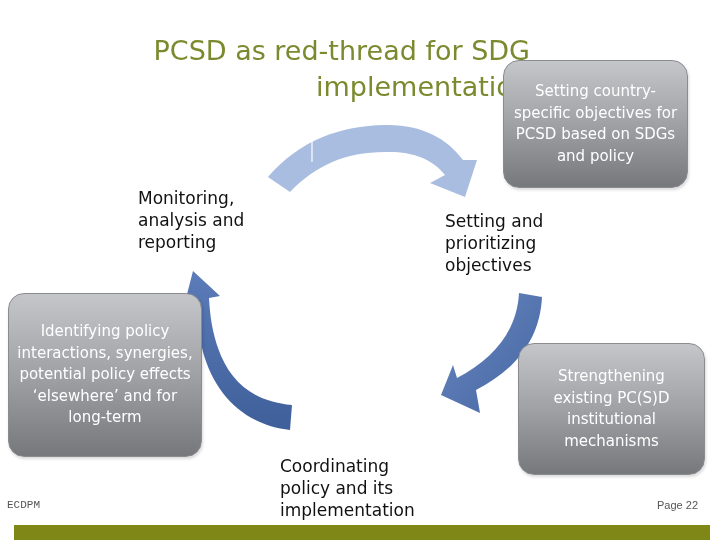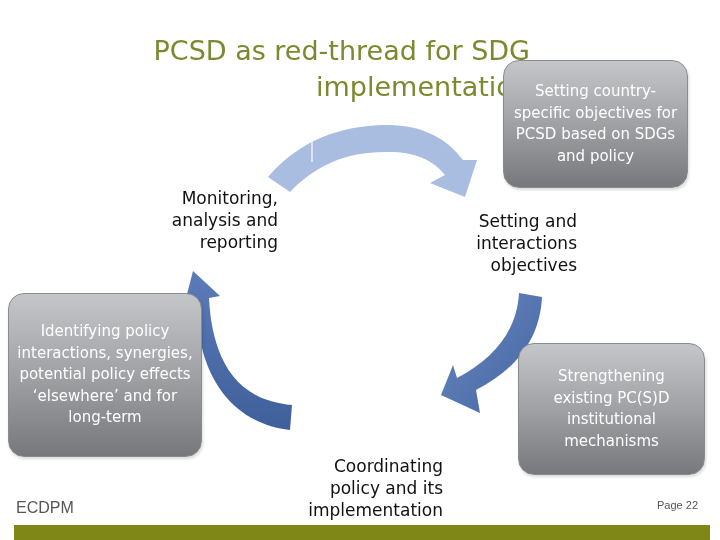--- a/index.html
+++ b/index.html
@@ -1,21 +1,21 @@
 <!DOCTYPE html>
 <html><head>
 <meta charset="utf-8">
 <style>
   html, body { margin:0; padding:0; }
   body { width:720px; height:540px; background:#ffffff; position:relative; overflow:hidden; font-family:"DejaVu Sans", sans-serif; }
   .title { position:absolute; left:50px; top:33px; width:480px; color:#7a8a2e; font-size:27px; line-height:36px; font-weight:normal;text-align:right; }
   .box { position:absolute; border-radius:16px; border:1px solid #8a8c90; background:linear-gradient(#c4c6ca 0%, #9fa1a5 50%, #76787c 100%); color:#ffffff; text-align:center; font-size:15px; line-height:21.5px; display:flex; align-items:center; justify-content:center; box-sizing:border-box; box-shadow:1px 2px 3px rgba(0,0,0,0.15); }
   .box span { display:block; }
-  .label { position:absolute; text-align:right; color:#111; font-size:17px; line-height:22px; }
-  .footer-left { position:absolute; left:16px; top:499px; font-size:16px; color:#555; font-family:Liberation Sans, sans-serif; }
+  .label { position:absolute; text-align:left; color:#111; font-size:17px; line-height:22px; }
+  .footer-left { position:absolute; left:7px; top:499px; font-size:11px; color:#555; font-family:Liberation Mono, monospace; }
   .footer-right { position:absolute; right:22px; top:499px; font-size:11px; color:#555; font-family:"Liberation Sans", sans-serif; }
   .footer-bar { position:absolute; left:14px; top:525px; width:696px; height:15px; background:#7f8817; }
   svg.arrows { position:absolute; left:0; top:0; }
 </style>
 </head>
 <body>
 
 <div class="title">PCSD as red-thread for SDG implementation</div>
 
 <svg class="arrows" width="720" height="540">
@@ -35,21 +35,21 @@
 
   <path d="M519 293 L 542 297 C 540 340, 515 370, 476 390 L 480 413 L 441 395 L 453 365 L 457 378 C 495 358, 517 330, 519 293 Z" fill="url(#gdark2)"></path>
 
   <path d="M292 405 L 290 430 C 245 425, 215 395, 203 352 C 200 338, 198 322, 199 300 L 185 302 L 193 271 L 220 296 L 209 298 C 210 318, 213 334, 218 348 C 230 383, 255 402, 292 405 Z" fill="url(#gdark1)"></path>
 </svg>
 
 <div class="label" style="left:138px; top:187px; width:140px;">
   <span>Monitoring, analysis and reporting</span>
 </div>
 <div class="label" style="left:445px; top:210px; width:132px;">
-  <span>Setting and interactions objectives</span>
+  <span>Setting and prioritizing objectives</span>
 </div>
 <div class="label" style="left:280px; top:411px; width:163px;margin-top:44px;">
   <span>Coordinating policy and its implementation</span>
 </div>
 
 <div class="box" style="left:503px; top:60px; width:185px; height:128px; padding:4px 8px;">
   <span>Setting country-specific objectives for PCSD based on SDGs and policy</span>
 </div>
 <div class="box" style="left:518px; top:343px; width:187px; height:132px; padding:4px 14px;justify-content:center;">
   <span>Strengthening existing PC(S)D institutional mechanisms</span>

